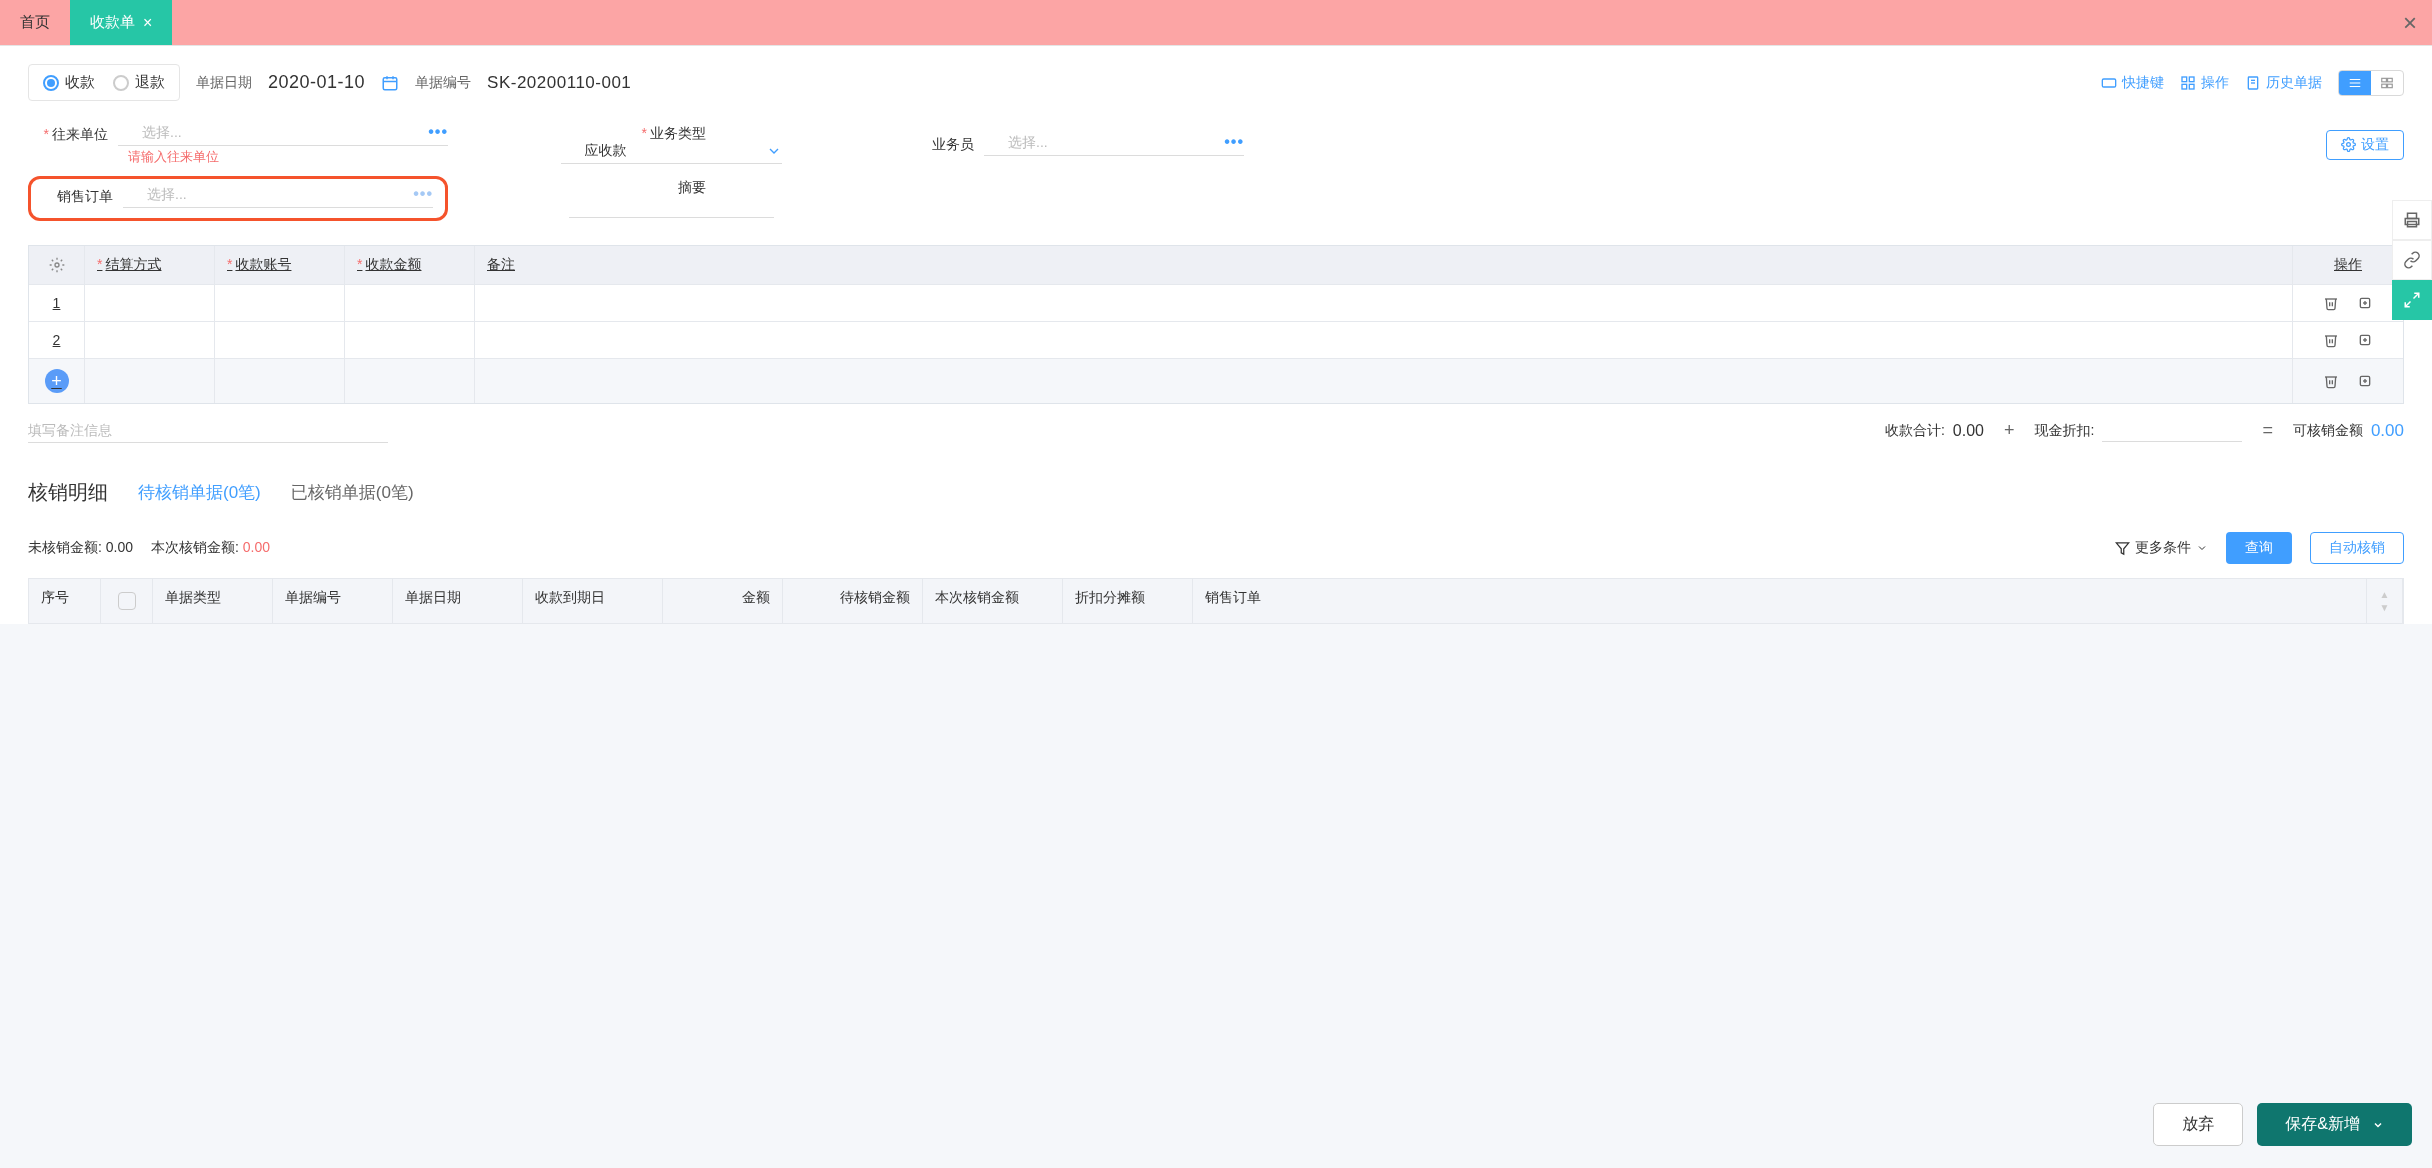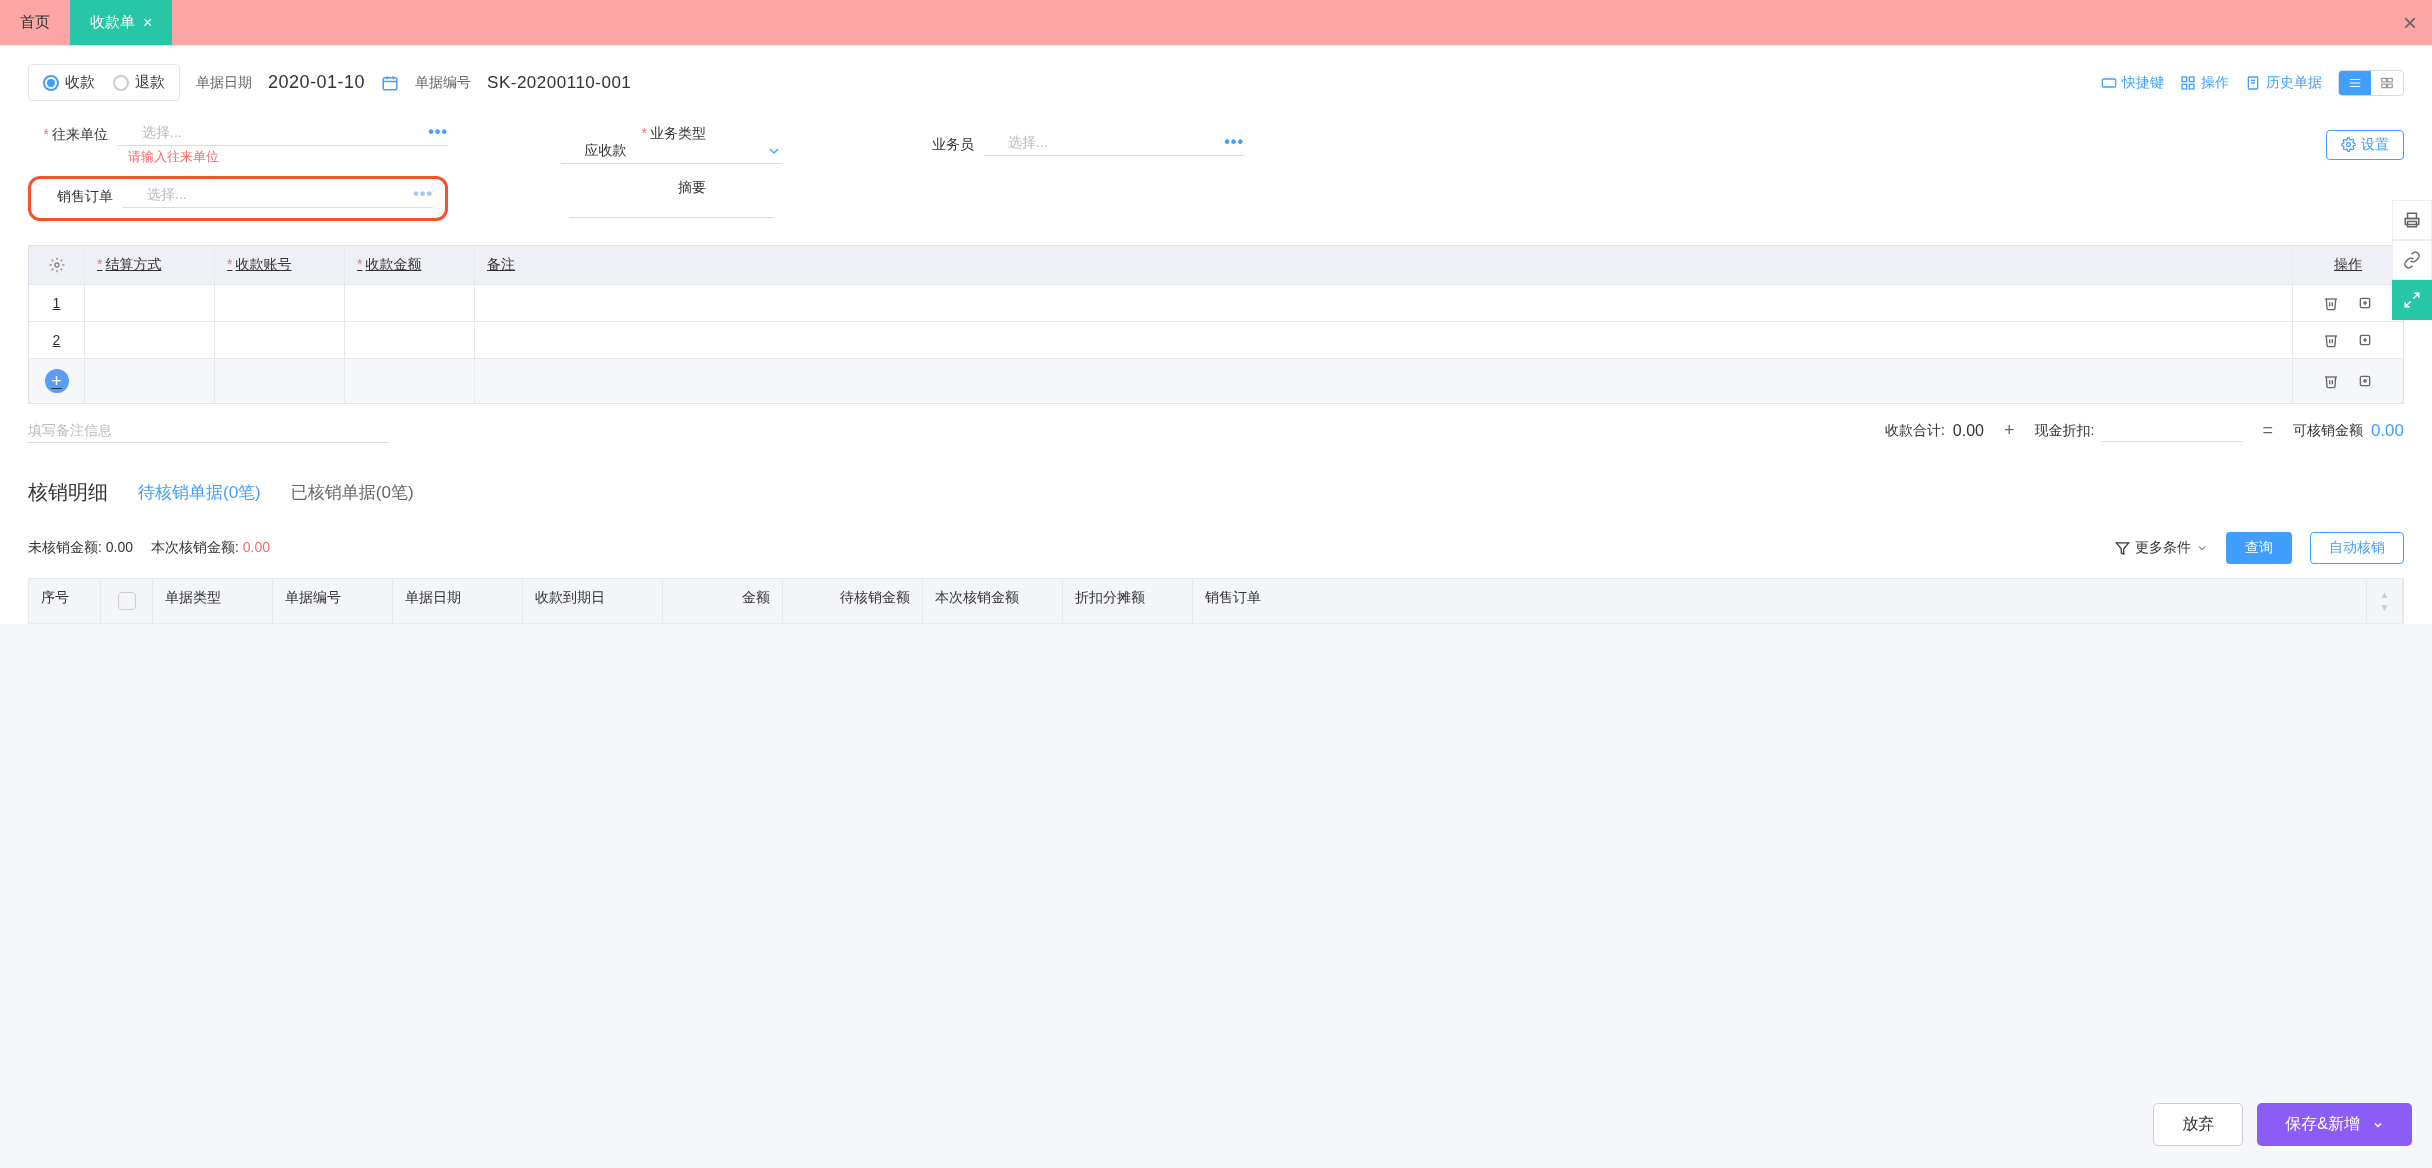--- a/index.html
+++ b/index.html
@@ -106,21 +106,21 @@
     .vt-discount { width: 130px; }
     .vt-sales { flex: 1; }
     .vt-sort { width: 36px; display: flex; flex-direction: column; align-items: center; justify-content: center; gap: 2px; }
     .checkbox { width: 18px; height: 18px; border: 1px solid #ccc; border-radius: 4px; }
     .sort-arrow { color: #ccc; font-size: 10px; cursor: pointer; }
     
     
     .bottom-bar { position: fixed; bottom: 12px; right: 20px; display: flex; gap: 14px; padding: 10px 0; }
     .btn-large { padding: 10px 28px; font-size: 16px; border-radius: 5px; cursor: pointer; }
     .btn-discard { background: #fff; border: 1px solid #ccc; color: #333; }
-    .btn-save { background: #8b5cf6; color: #fff; border: none; display: flex; align-items: center; gap: 12px; }
+    .btn-save { background: #0f766e; color: #fff; border: none; display: flex; align-items: center; gap: 12px; }
     
     
     .side-btns { position: fixed; right: 0; top: 200px; display: flex; flex-direction: column; }
     .side-btn { width: 40px; height: 40px; background: #fff; border: 1px solid #eee; display: flex; align-items: center; justify-content: center; cursor: pointer; color: #666; }
     .side-btn.green { background: #26c6a6; color: #fff; border-color: #26c6a6; }
     
     svg { display: block; }
   </style>
 </head>
 <body>

